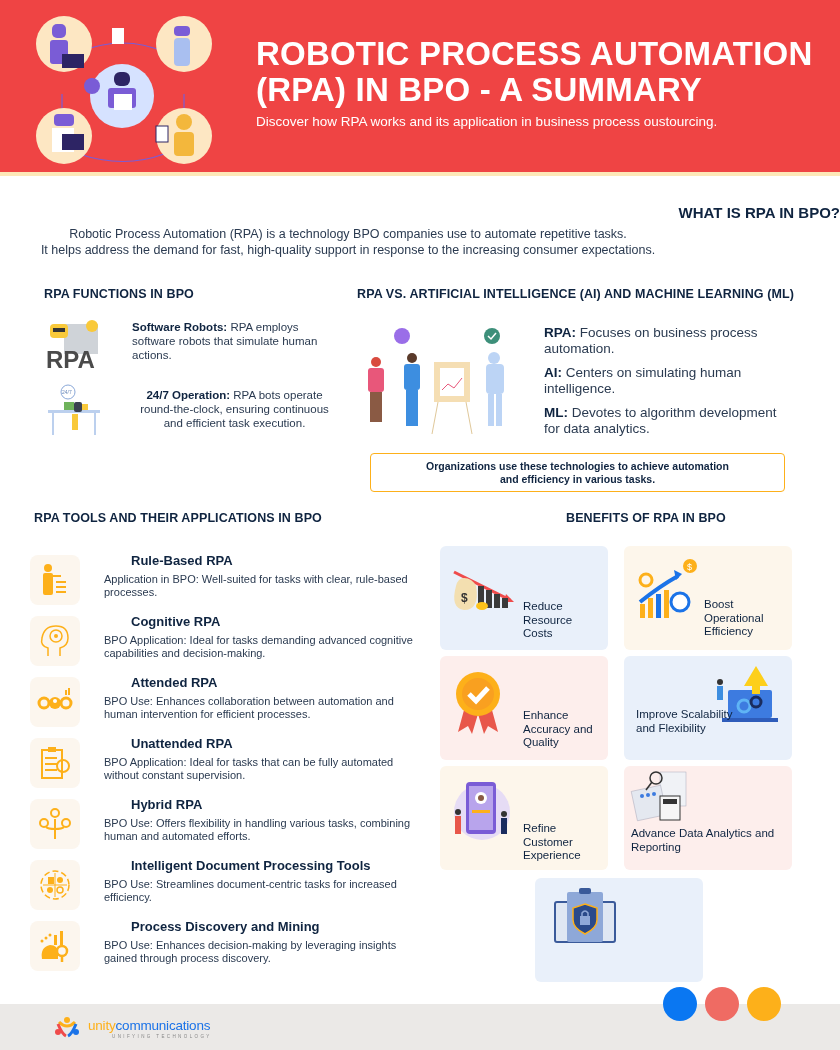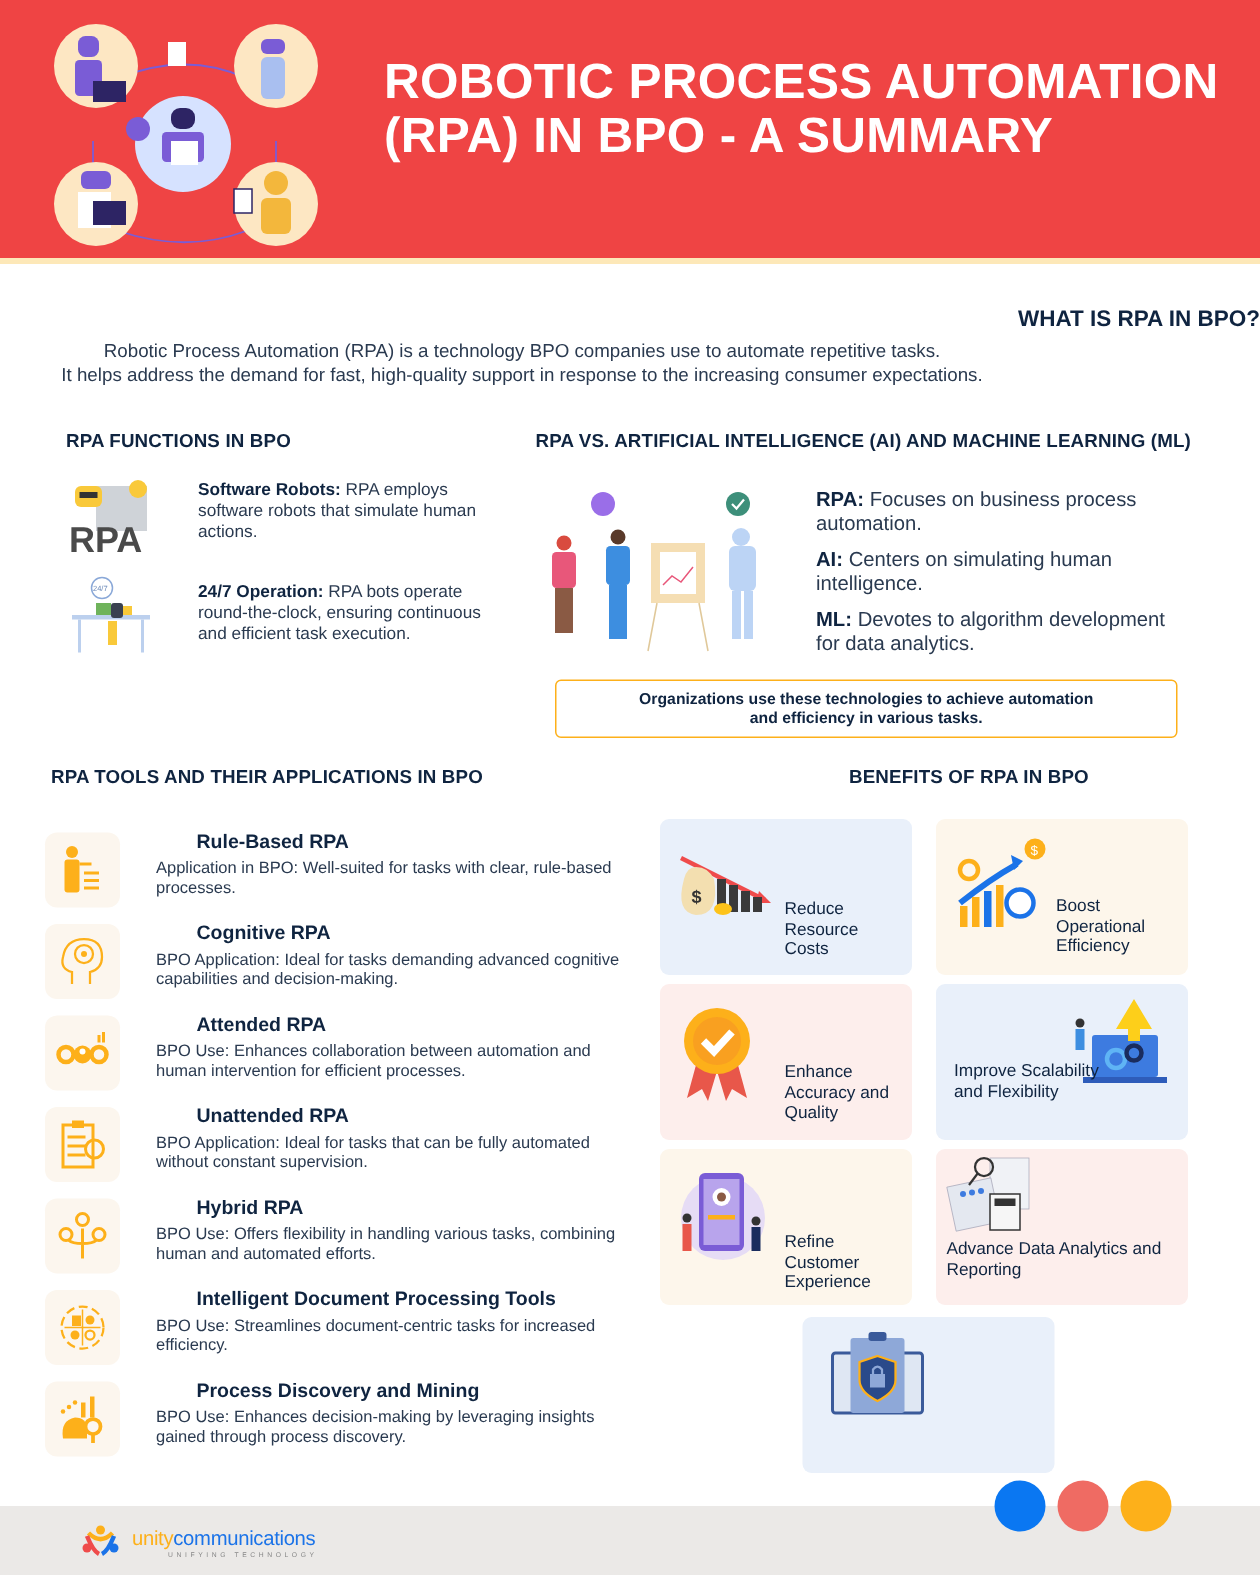--- a/index.html
+++ b/index.html
@@ -84,20 +84,21 @@
         <rect x="140" y="118" width="20" height="24" rx="4" fill="#f3b73c"></rect>
         <rect x="122" y="112" width="12" height="16" fill="#ffffff" stroke="#2d2464" stroke-width="1"></rect>
       <rect x="78" y="14" width="12" height="16" fill="#ffffff"></rect>
       <circle cx="58" cy="72" r="8" fill="#7a5cd6"></circle>
     </svg>
   </div>
   <div class="hero-title">
     <div>ROBOTIC PROCESS AUTOMATION</div>
     <div>(RPA) IN BPO - A SUMMARY</div>
   </div>
+  <div class="hero-sub">Discover how RPA works and its application in business process oustourcing.</div>
 </div>
 
 <div class="what-title">WHAT IS RPA IN BPO?</div>
 <div class="what-body">
   <div>Robotic Process Automation (RPA) is a technology BPO companies use to automate repetitive tasks.</div>
   <div>It helps address the demand for fast, high-quality support in response to the increasing consumer expectations.</div>
 </div>
 
 <div class="sec-title" style="left:44px; top:287px;">RPA FUNCTIONS IN BPO</div>
 
@@ -107,21 +108,21 @@
       <rect x="20" y="8" width="34" height="30" fill="#cfd3d8"></rect>
       <circle cx="48" cy="10" r="6" fill="#f9c93a"></circle>
       <rect x="6" y="8" width="18" height="14" rx="4" fill="#f9c93a"></rect>
       <rect x="9" y="12" width="12" height="4" fill="#333"></rect>
       <text x="2" y="52" font-family="Liberation Sans, sans-serif" font-weight="bold" font-size="24" fill="#4a4a4a">RPA</text>
     </svg>
   </div>
   <div class="func-text"><b>Software Robots:</b><span> RPA employs software robots that simulate human actions.</span></div>
 </div>
 
-<div class="func-item" style="top:384px;">
+<div class="func-item" style="top:384px;text-align:center;">
   <div class="func-icon">
     <svg width="60" height="56" viewBox="0 0 60 56">
       <circle cx="24" cy="8" r="7" fill="none" stroke="#8aa8d8" stroke-width="1"></circle>
       <text x="18" y="10" font-family="Liberation Sans, sans-serif" font-size="5" fill="#6a88b8">24/7</text>
       <rect x="4" y="26" width="52" height="3" fill="#bcd0ee"></rect>
       <rect x="8" y="29" width="2" height="22" fill="#bcd0ee"></rect>
         <rect x="50" y="29" width="2" height="22" fill="#bcd0ee"></rect>
       <rect x="20" y="18" width="10" height="8" fill="#6fb35b"></rect>
       <rect x="30" y="18" width="8" height="10" rx="2" fill="#3a4150"></rect>
       <rect x="38" y="20" width="6" height="6" fill="#f9c93a"></rect>

